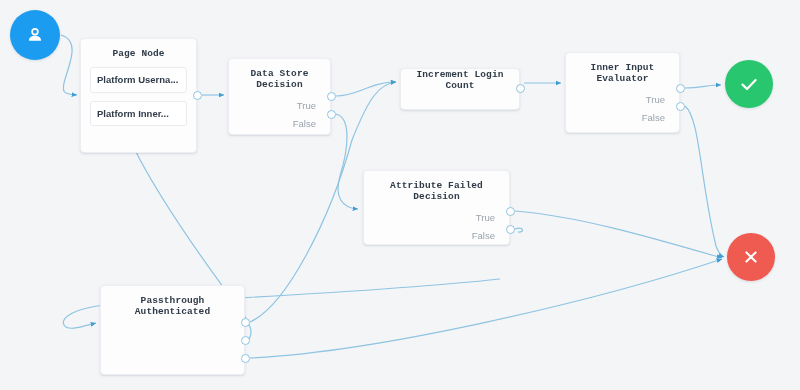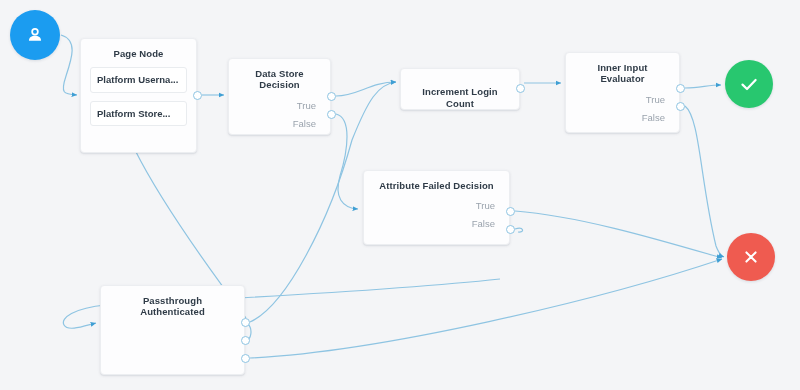--- a/index.html
+++ b/index.html
@@ -58,20 +58,21 @@
     box-sizing: border-box;
   }
   .node-title {
     font-size: 9.5px;
     font-weight: bold;
     color: #2f3b47;
     text-align: center;
     letter-spacing: .1px;
     line-height: 1.2;
     padding: 9px 10px 0 10px;
+    font-family: Liberation Mono, monospace;
   }
 
   
   .subfield {
     margin: 8px 9px 0 9px;
     background: #ffffff;
     border: 1px solid #e9ecef;
     border-radius: 3px;
     font-size: 9.5px;
     font-weight: bold;
@@ -106,21 +107,21 @@
     border-radius: 50%;
     background: #ffffff;
     border: 1.2px solid #8ec4e2;
     box-sizing: border-box;
     z-index: 4;
   }
 
   
   .node-simple {
     display: flex;
-    align-items: flex-end;
+    align-items: flex-start;
     justify-content: center;
   }
   .node-simple .node-title { padding: 0 12px; }
 </style>
 </head>
 <body>
 
 <div id="canvas">
 
   <svg id="wires" viewBox="0 0 800 390" width="800" height="390">
@@ -181,21 +182,21 @@
     <span>
       <svg width="22" height="22" viewBox="0 0 24 24">
         <path d="M7,7 L17,17 M17,7 L7,17" fill="none" stroke="#ffffff" stroke-width="2.2" stroke-linecap="round"></path>
       </svg>
     </span>
   </div>
 
   <div class="node" style="left:80px; top:38px; width:117px; height:115px;">
     <div class="node-title">Page Node</div>
     <div class="subfield">Platform Userna...</div>
-    <div class="subfield">Platform Store...</div>
+    <div class="subfield">Platform Inner...</div>
   </div>
   <div class="port" style="left:193px; top:91px;"></div>
 
   <div class="node" style="left:228px; top:58px; width:103px; height:77px;">
     <div class="node-title">Data Store Decision</div>
     <div class="outcomes">
       <div class="outcome">True</div>
       <div class="outcome">False</div>
     </div>
   </div>

